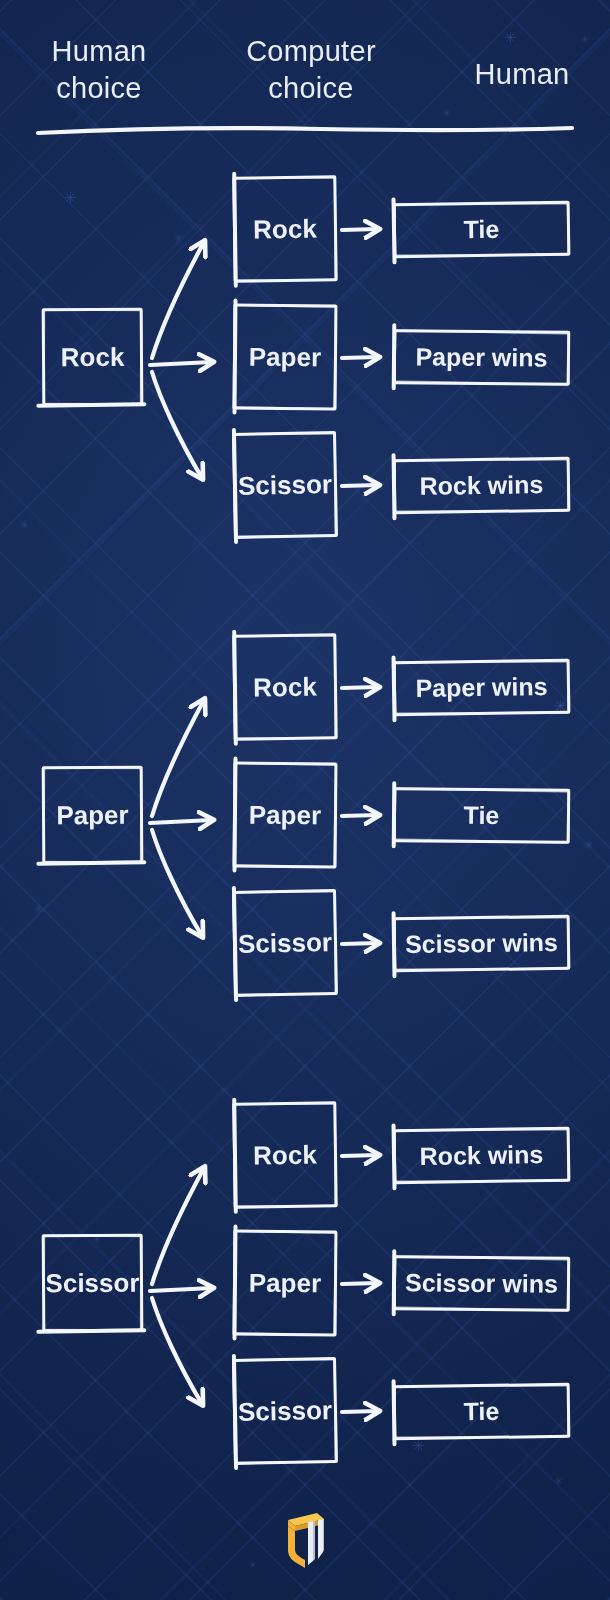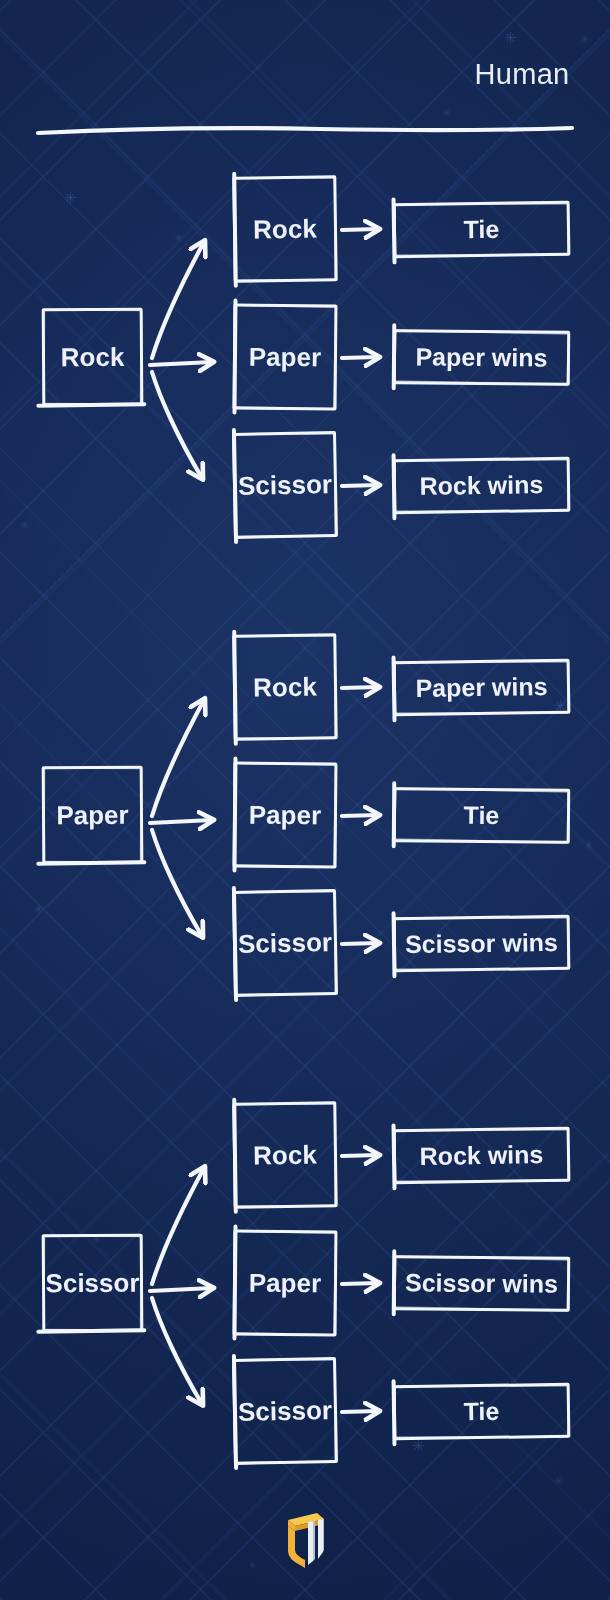--- a/index.html
+++ b/index.html
@@ -87,20 +87,22 @@
   <span class="ast small" style="left:248px;top:1560px"></span>
 
   <svg width="0" height="0" style="position:absolute">
     <defs>
       <marker id="ah" markerWidth="5" markerHeight="5" viewBox="0 0 10 10" refX="7" refY="5" orient="auto" markerUnits="strokeWidth">
         <path d="M1,1 L8,5 L1,9" fill="none" stroke="#f3f6fa" stroke-width="2.2" stroke-linecap="round" stroke-linejoin="round"></path>
       </marker>
     </defs>
   </svg>
 
+  <div class="col-head head-human">Human choice</div>
+  <div class="col-head head-computer">Computer choice</div>
   <div class="col-head head-result">Human</div>
   <svg class="divider" viewBox="0 0 610 22">
     <path class="stroke" d="M38,13 Q180,6 320,9 Q470,11.5 572,8"></path>
   </svg>
 
   <section class="group g0">
     <div class="box hbox">
       <span>Rock</span>
     </div>
     <svg class="fan" viewBox="0 0 102 370">

